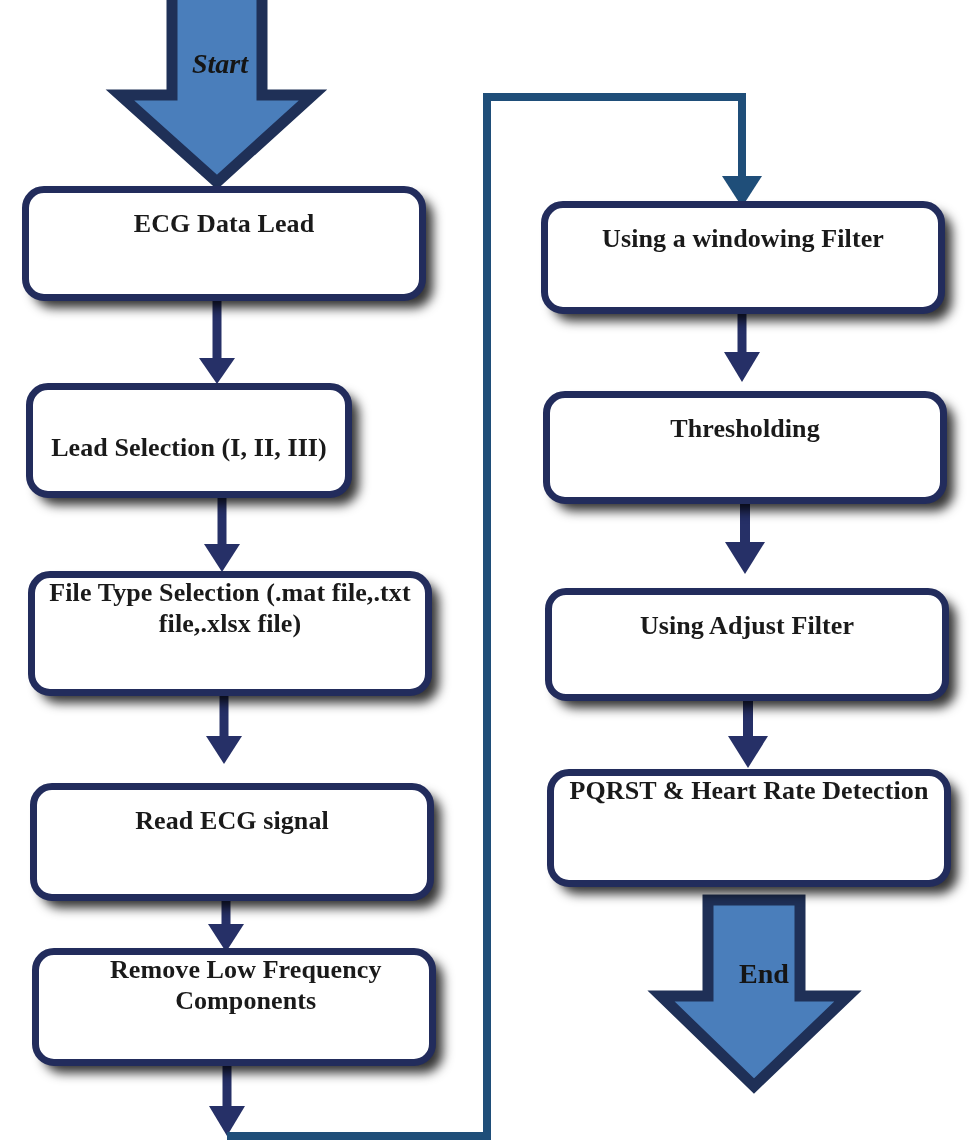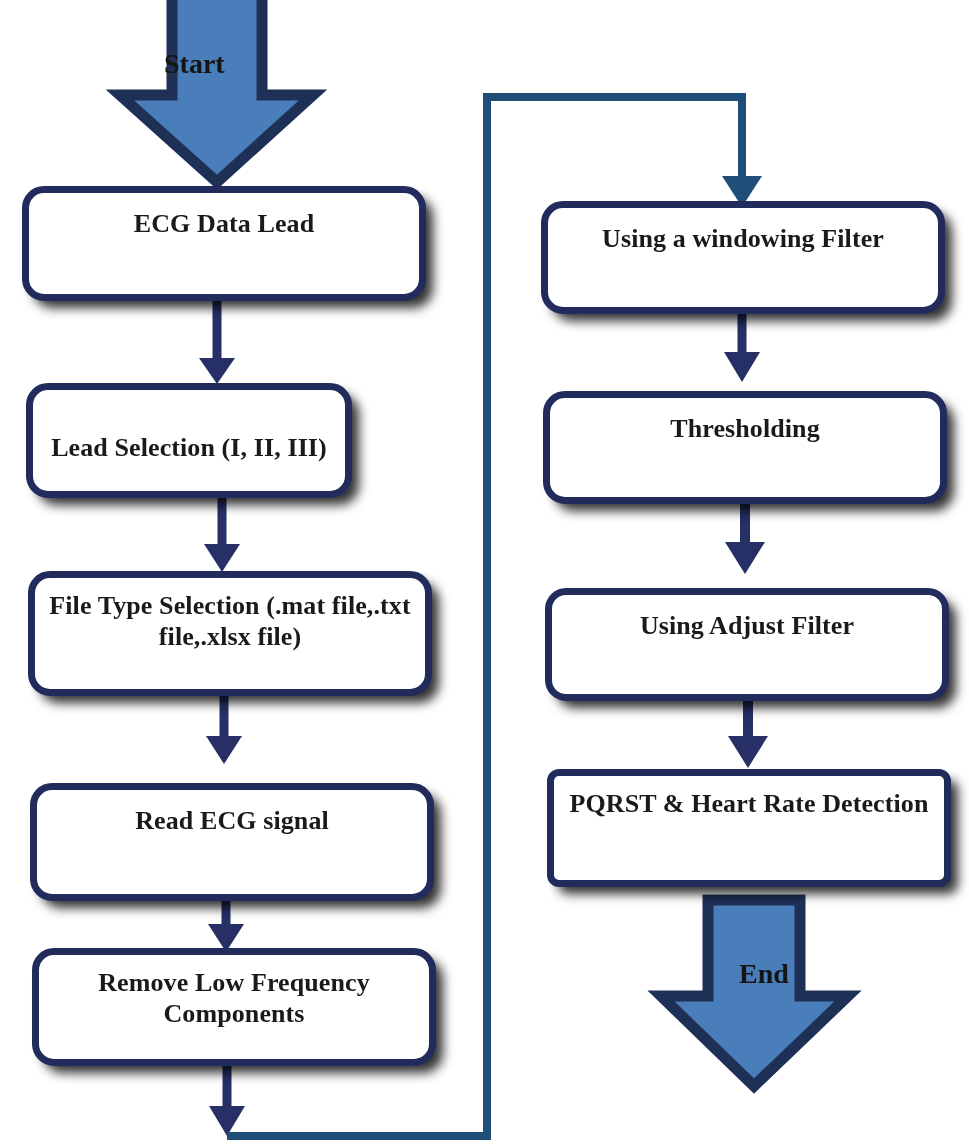--- a/index.html
+++ b/index.html
@@ -43,21 +43,21 @@
     width: 94%;
     text-align: center;
     font-weight: bold;
     font-size: 26px;
     line-height: 1.18;
     color: #1a1a1a;
     letter-spacing: 0.1px;
     padding-top: 16px;
   }
   .proc-label.two-line {
-    padding-top: 13px;
+    padding-top: 0;
   }
   .term-label {
     position: absolute;
     font-weight: bold;
     font-size: 28px;
     color: #151515;
     z-index: 8;
     white-space: nowrap;
   }
 </style>
@@ -120,53 +120,53 @@
     <g>
       <path d="M 748 700 L 748 742" stroke="#263067" stroke-width="10" fill="none"></path>
       <path d="M 728 736 L 768 736 L 748 768 Z" fill="#263067"></path>
     </g>
 
     <g>
       <path d="M 708 900 L 800 900 L 800 996 L 848 996 L 754 1086 L 661 996 L 708 996 Z" fill="#4a7ebb" stroke="#1f3057" stroke-width="11" stroke-linejoin="miter"></path>
     </g>
   </svg>
 
-  <div class="term-label" style="left:164px; top:48px;">Start</div>
+  <div class="term-label" style="left:192px; top:48px;font-style:italic;">Start</div>
 
   <div class="term-label" style="left:723px; top:958px;margin-left:16px;">End</div>
 
   <div class="proc-box" style="left:22px; top:186px; width:404px; height:115px;">
     <span class="proc-label">ECG Data Lead</span>
   </div>
 
   <div class="proc-box" style="left:26px; top:383px; width:326px; height:115px;align-items:center;">
     <span class="proc-label">Lead Selection (I, II, III)</span>
   </div>
 
   <div class="proc-box" style="left:28px; top:571px; width:404px; height:125px;">
     <span class="proc-label two-line">File Type Selection (.mat file,.txt file,.xlsx file)</span>
   </div>
 
   <div class="proc-box" style="left:30px; top:771px; width:404px; height:118px;margin-top:12px;">
     <span class="proc-label">Read ECG signal</span>
   </div>
 
-  <div class="proc-box" style="left:32px; top:948px; width:404px; height:118px;">
+  <div class="proc-box" style="left:32px; top:948px; width:404px; height:118px;justify-content:flex-end;">
     <span class="proc-label two-line">Remove Low Frequency Components</span>
   </div>
 
   <div class="proc-box" style="left:541px; top:201px; width:404px; height:113px;">
     <span class="proc-label">Using a windowing Filter</span>
   </div>
 
   <div class="proc-box" style="left:543px; top:391px; width:404px; height:113px;">
     <span class="proc-label">Thresholding</span>
   </div>
 
   <div class="proc-box" style="left:545px; top:588px; width:404px; height:113px;border-radius:21px;">
     <span class="proc-label">Using Adjust Filter</span>
   </div>
 
-  <div class="proc-box" style="left:547px; top:769px; width:404px; height:118px;border-radius:12px;">
+  <div class="proc-box" style="left:547px; top:769px; width:404px; height:118px;">
     <span class="proc-label two-line">PQRST &amp; Heart Rate Detection</span>
   </div>
 
 </div>
 
 </body></html>

